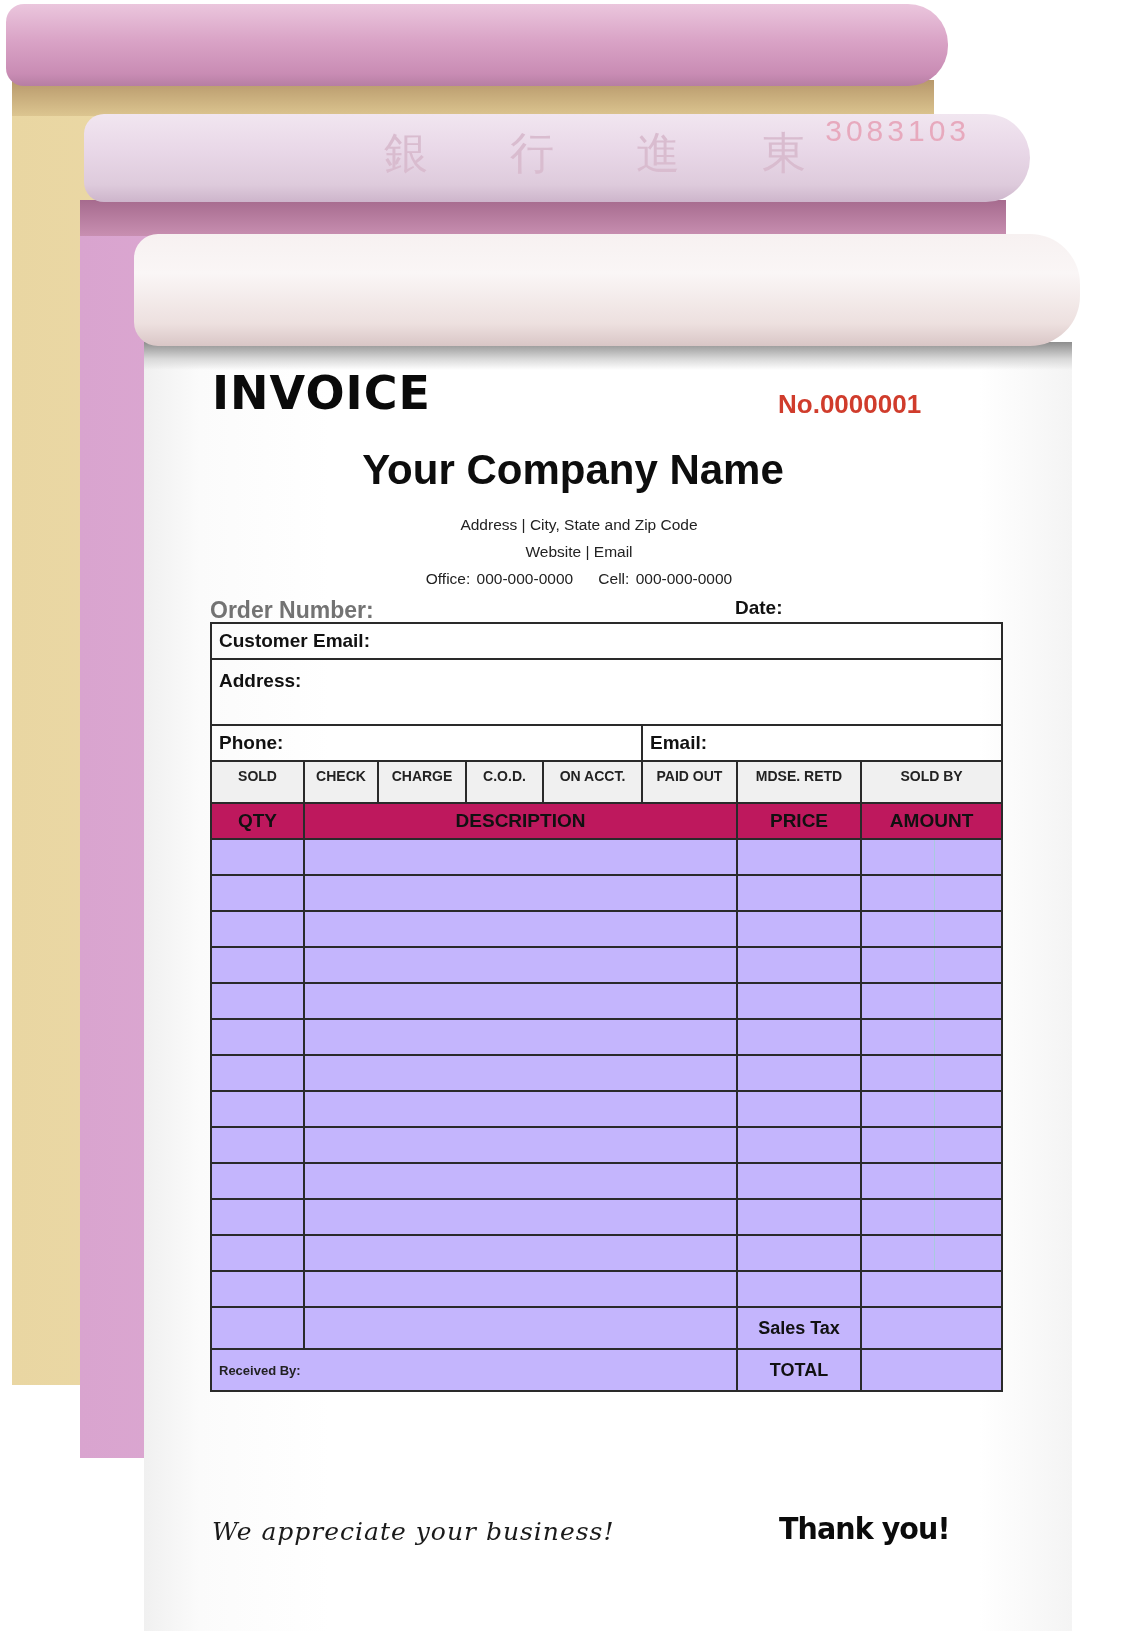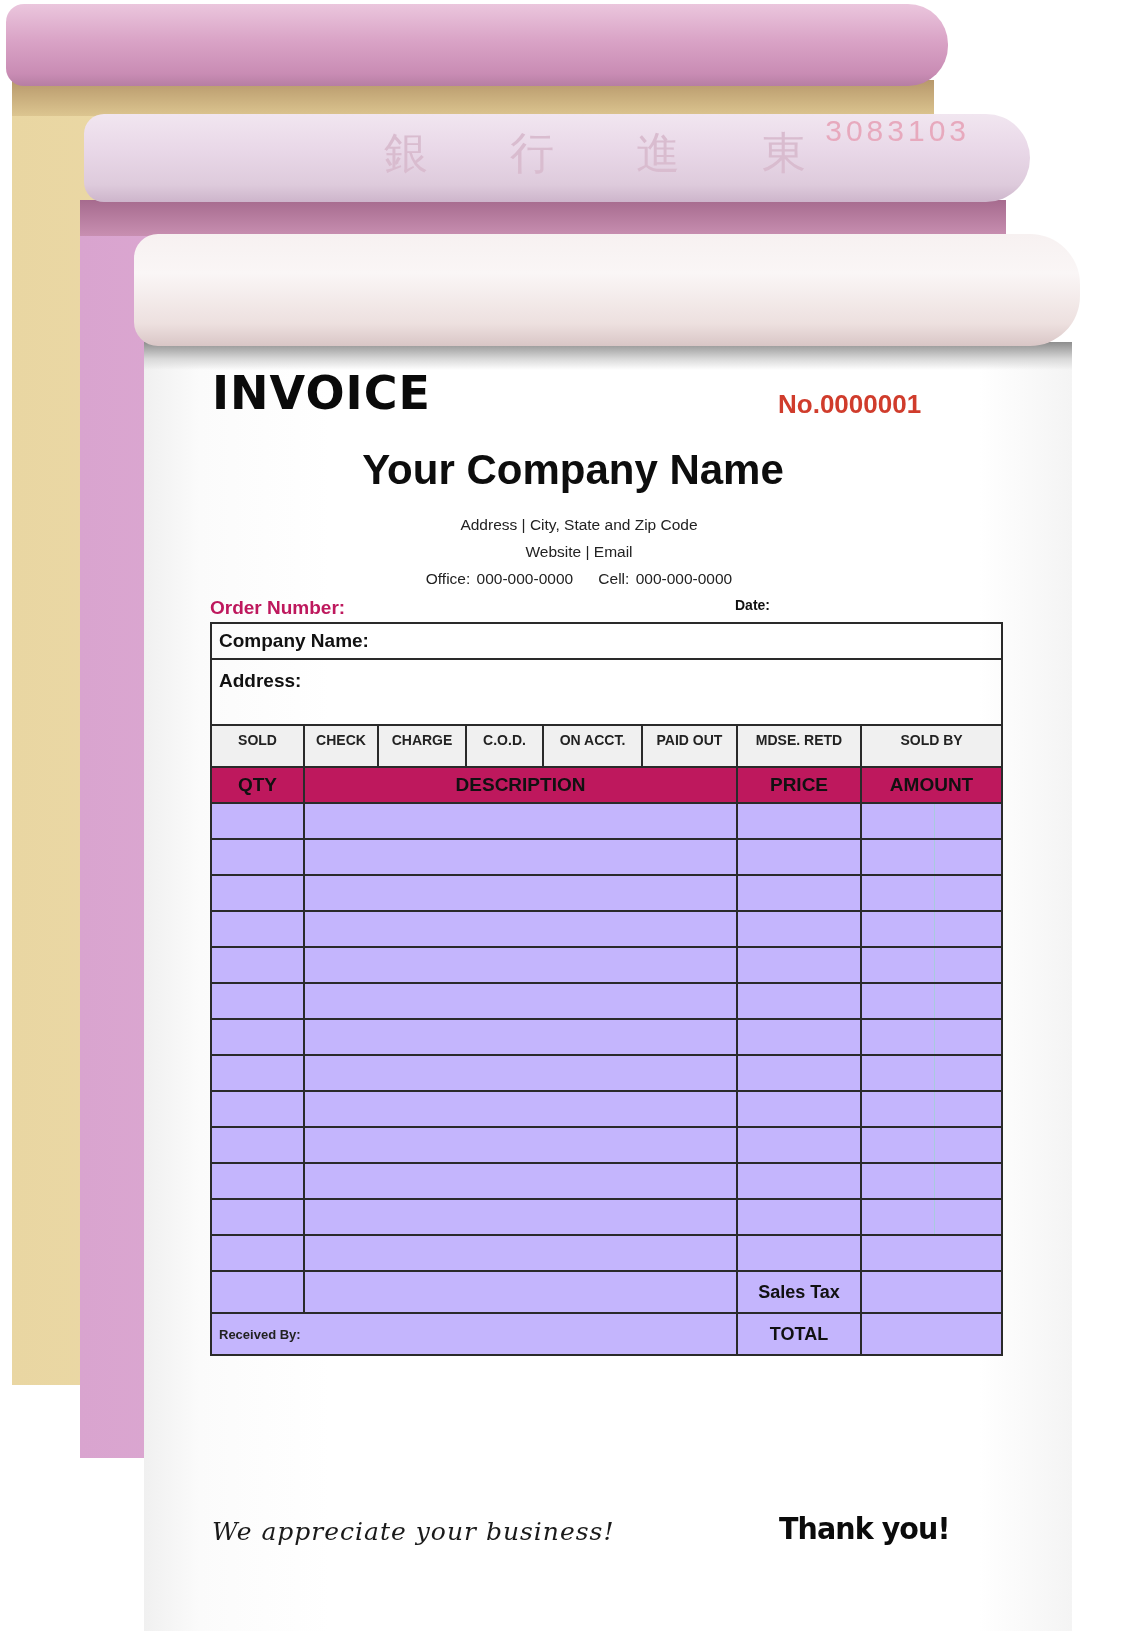--- a/index.html
+++ b/index.html
@@ -31,22 +31,22 @@
   #front-shadow { left:144px; top:342px; width:928px; height:28px; background:linear-gradient(180deg,#8d8d8d 0%,#d8d8d8 60%,rgba(255,255,255,0) 100%); }
 
   .abs { position:absolute; }
   #title { left:212px; top:366px; font-size:46px; font-weight:900; letter-spacing:1px; color:#0a0a0a; font-family:"DejaVu Sans", sans-serif; }
   #invoice-no { left:778px; top:389px; font-size:26px; font-weight:700; color:#d03c2c; }
   #company { left:0; width:1126px; text-align:center; top:446px; font-size:42px; font-weight:700; color:#0d0d0d; padding-left:20px; box-sizing:border-box; }
   .contact { left:0; width:1126px; text-align:center; font-size:15.5px; color:#222; padding-left:32px; box-sizing:border-box; }
   #contact-1 { top:516px; }
   #contact-2 { top:543px; }
   #contact-3 { top:570px; word-spacing:2px; }
-  #order-label { left:210px; top:597px; font-size:19px; font-weight:700; color:#be185d; }
-  #date-label { left:735px; top:597px; font-size:14px; font-weight:700; color:#111; }
+  #order-label { left:210px; top:597px; font-size:23px; font-weight:700; color:#737373; }
+  #date-label { left:735px; top:597px; font-size:19px; font-weight:700; color:#111; }
 
   table.form { position:absolute; border-collapse:collapse; left:210px; width:791px; table-layout:fixed; }
   table.form td { border:2px solid #2a2a2a; padding:0; }
   .lbl { font-size:19px; font-weight:700; color:#111; padding-left:7px !important; }
 
   #t-cust { top:622px; }
   #t-cust td { height:34px; }
   #t-addr td { height:54px; vertical-align:top; }
   #t-addr .lbl { padding-top:10px !important; }
 
@@ -93,24 +93,28 @@
       <col style="width:74px">
       <col style="width:88px">
       <col style="width:77px">
       <col style="width:99px">
       <col style="width:95px">
       <col style="width:124px">
       <col style="width:141px">
   </colgroup>
   <tbody>
       <tr>
-    <td colspan="8" class="lbl"><span>Company Name:</span></td>
+    <td colspan="8" class="lbl"><span>Customer Email:</span></td>
   </tr>
   <tr id="t-addr">
     <td colspan="8" class="lbl"><span>Address:</span></td>
+  </tr>
+  <tr>
+    <td colspan="5" class="lbl" style="height:34px"><span>Phone:</span></td>
+    <td colspan="3" class="lbl"><span>Email:</span></td>
   </tr>
   <tr class="pay">
     <td>SOLD</td>
     <td>CHECK</td>
     <td>CHARGE</td>
     <td>C.O.D.</td>
     <td>ON ACCT.</td>
     <td>PAID OUT</td>
     <td>MDSE. RETD</td>
     <td>SOLD BY</td>

